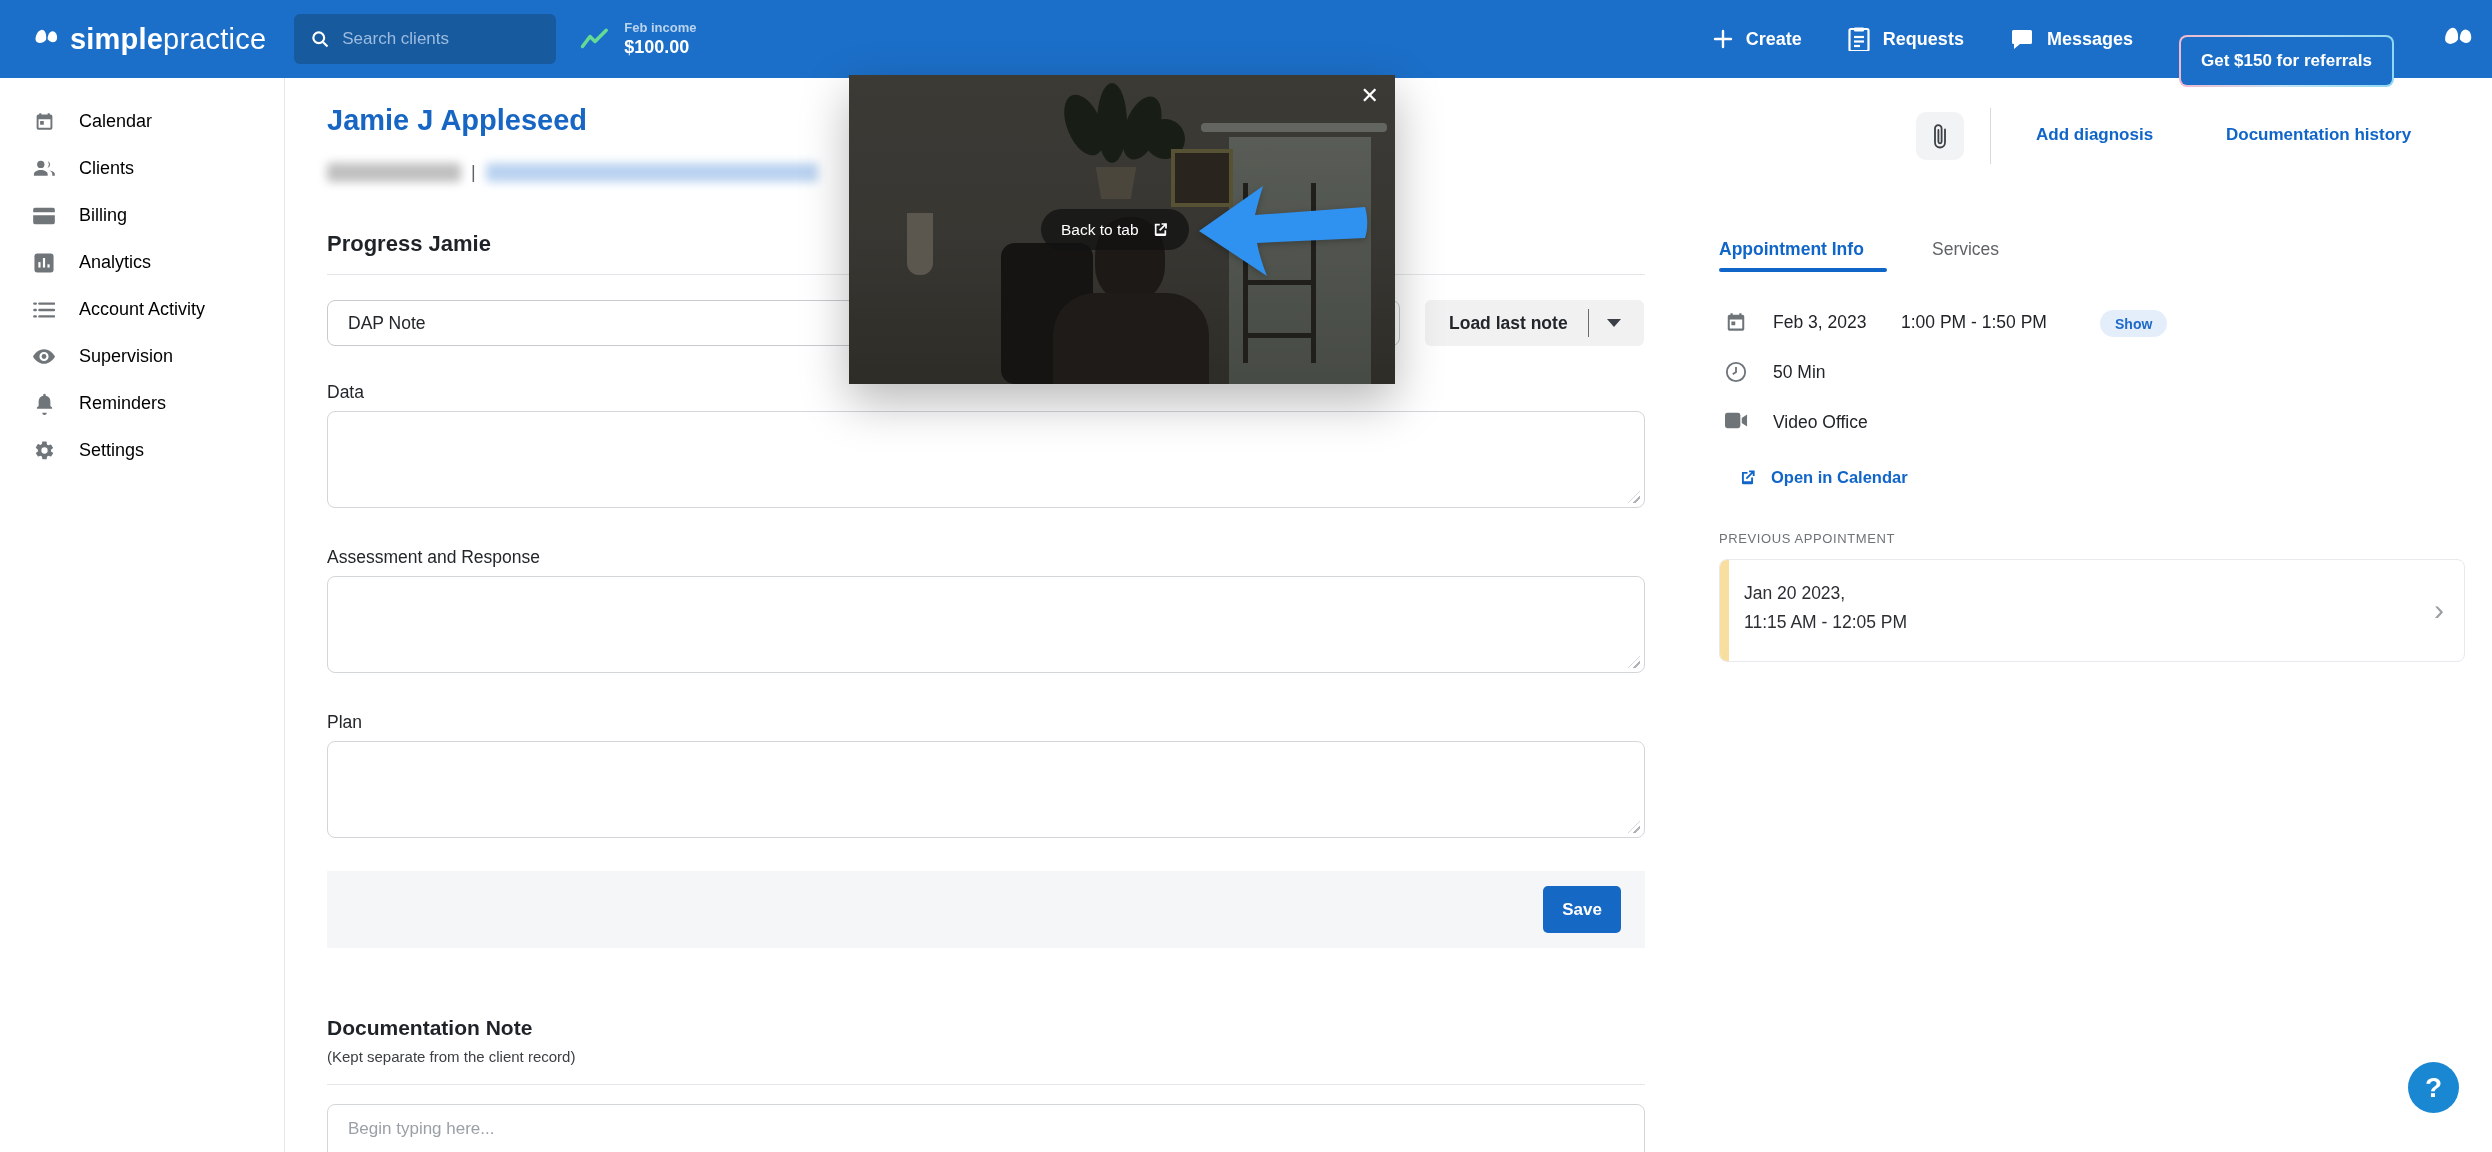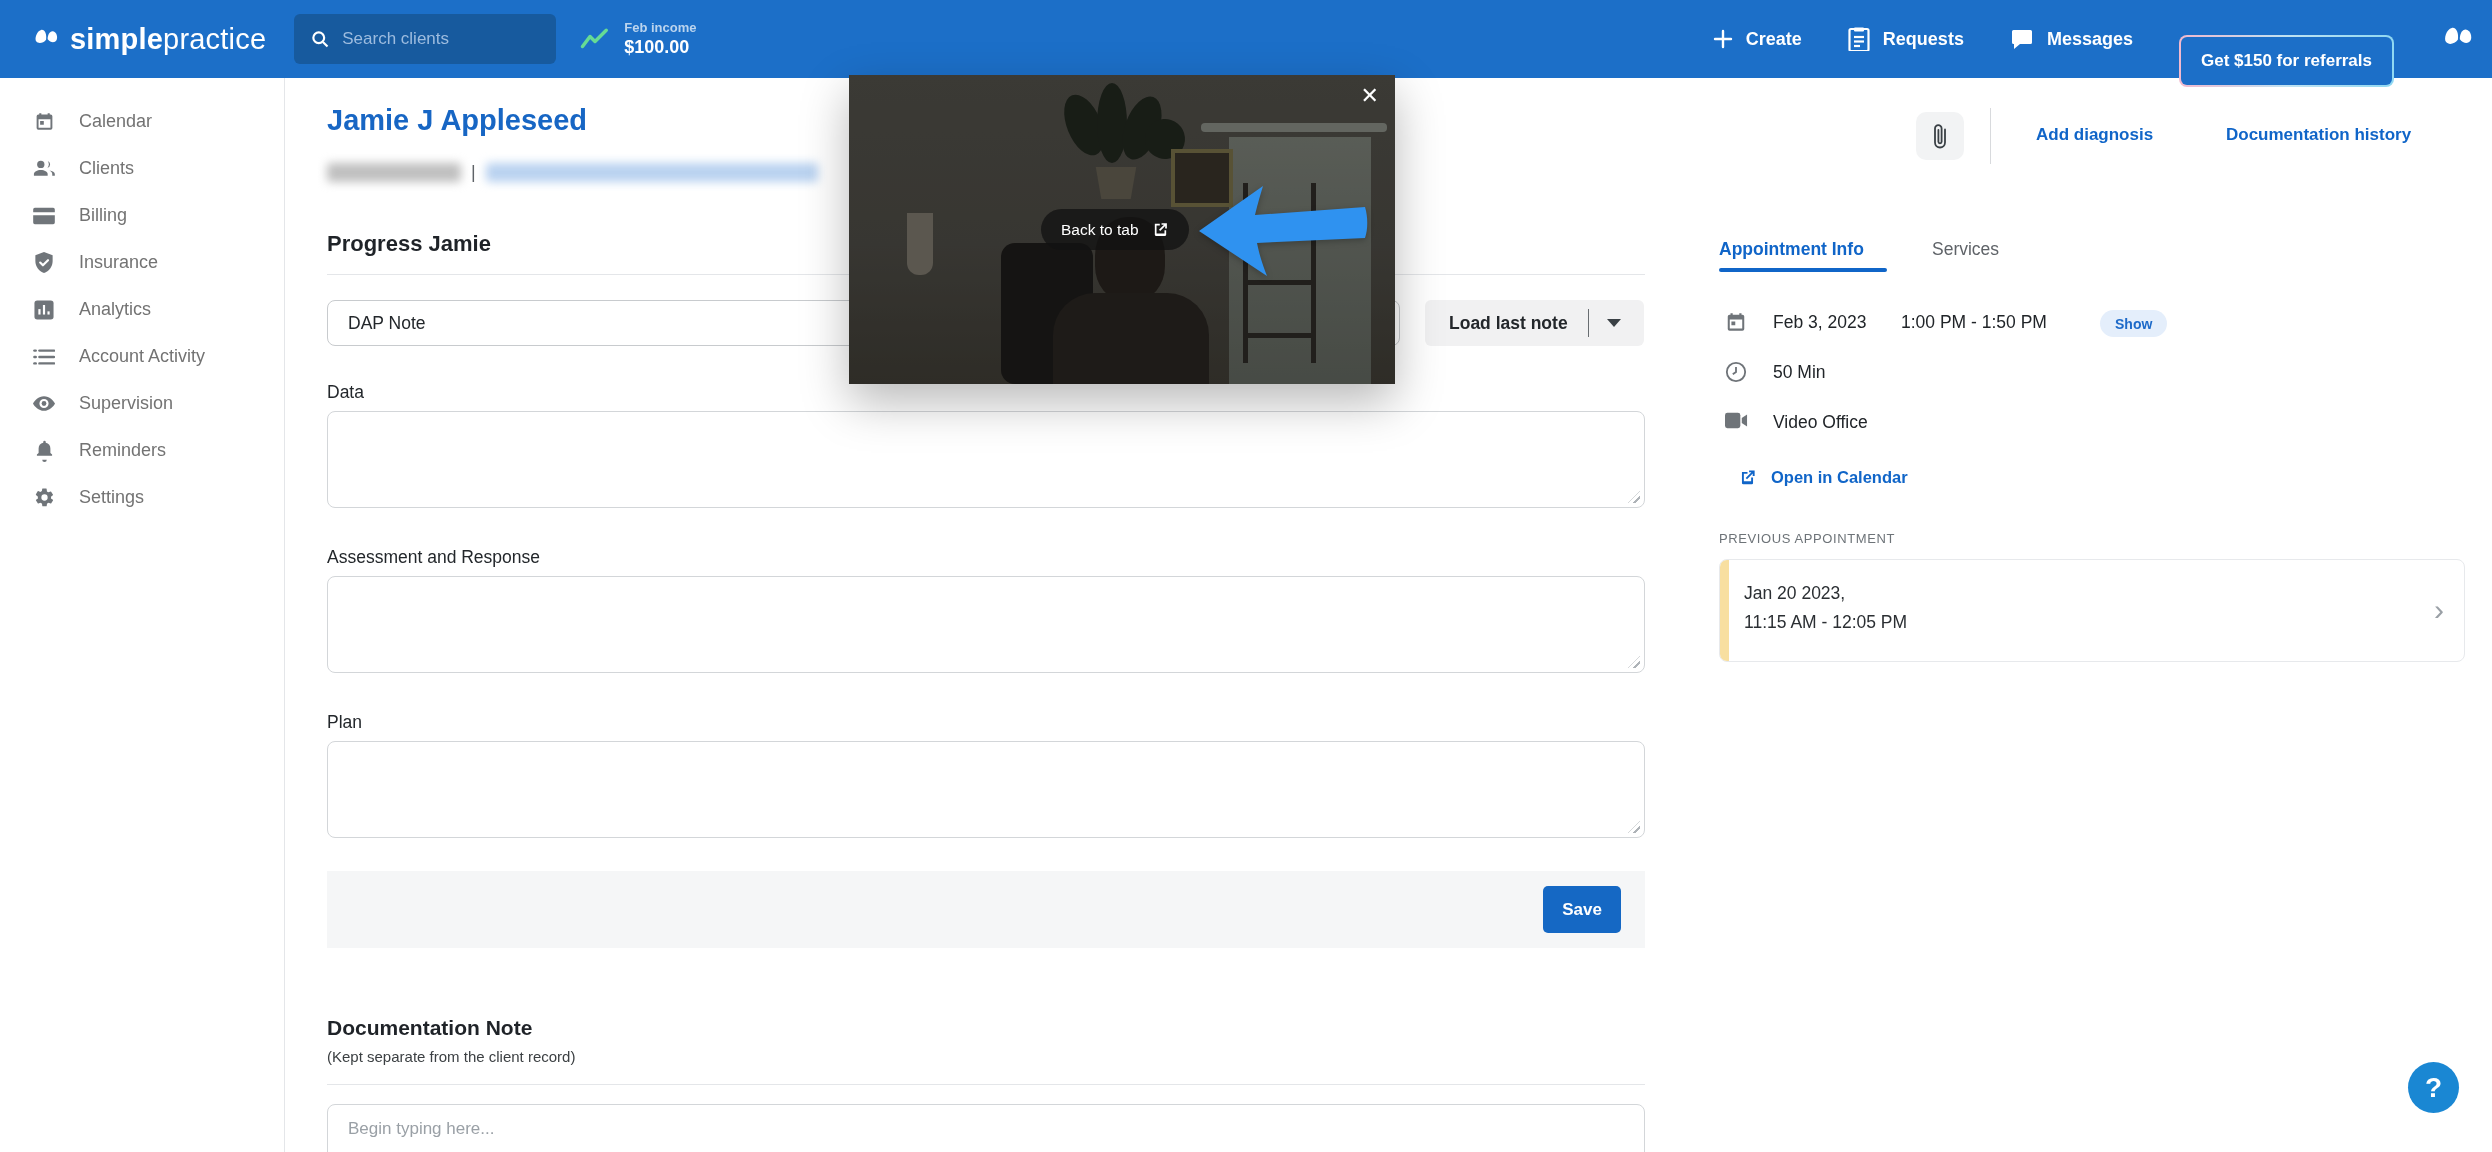--- a/index.html
+++ b/index.html
@@ -29,21 +29,21 @@
   .nav-item { display:flex; align-items:center; gap:13px; color:#fff; font-size:18px; font-weight:600; cursor:pointer; }
   .referral-btn { height:52px; padding:0 20px; font-family:inherit; font-size:17px; font-weight:700; color:#fff;
     background:linear-gradient(#1C6FC8,#1C6FC8) padding-box, linear-gradient(90deg,#F2B9CE,#BFE2F2,#8FD8F2) border-box;
     border:2px solid transparent; border-radius:8px; cursor:pointer;margin-top:44px; }
   .nav-butterfly { color:#fff; cursor:pointer; }
 
   
   .sidebar { position:absolute; top:78px; left:0; width:285px; height:1074px;
     background:#fff; border-right:1px solid #E4E6E9; padding-top:20px; z-index:5; }
   .side-item { display:flex; align-items:center; gap:24px; height:47px; padding-left:33px;
-    color:#737373; font-size:18px; cursor:pointer; }
+    color:#000000; font-size:18px; cursor:pointer; }
   .side-item .ico { color:#70757A; width:22px; display:flex; justify-content:center; }
 
   
   .client-name { position:absolute; left:327px; top:104px; font-size:29px; font-weight:700; color:#1766C4; cursor:pointer; z-index:4; }
   .blur-strip { position:absolute; left:327px; top:160px; height:24px; display:flex; align-items:center; gap:10px; z-index:4; }
   .blur-gray { width:134px; height:19px; background:#bfbfbf; filter:blur(5px); border-radius:3px; }
   .blur-sep { color:#5F6368; font-size:18px; }
   .blur-blue { width:332px; height:19px; background:#B9D2F0; filter:blur(5px); border-radius:3px; }
 
   .section-title { position:absolute; left:327px; top:231px; font-size:22px; font-weight:700; color:#1F2328; z-index:4; }
@@ -234,29 +234,20 @@
   <div class="side-item">
     <span class="ico">
       <svg width="22" height="18" viewBox="0 0 24 18" fill="currentColor">
           <path d="M22 0H2A1.8 1.8 0 0 0 .2 1.8V5h23.6V1.8A1.8 1.8 0 0 0 22 0zM.2 16.2A1.8 1.8 0 0 0 2 18h20a1.8 1.8 0 0 0 1.8-1.8V8.2H.2z"></path>
         </svg>
     </span>
     <span>Billing</span>
   </div>
   <div class="side-item">
     <span class="ico">
-      <svg width="20" height="22" viewBox="0 0 22 24" fill="currentColor">
-          <path d="M11 0 1.5 3.6v6.2C1.5 15.9 5.5 21.3 11 23c5.5-1.7 9.5-7.1 9.5-13.2V3.6z"></path>
-          <path d="m6.8 11.5 3 3 5.6-5.6" fill="none" stroke="#fff" stroke-width="2.4" stroke-linecap="round" stroke-linejoin="round"></path>
-        </svg>
-    </span>
-    <span>Insurance</span>
-  </div>
-  <div class="side-item">
-    <span class="ico">
       <svg width="20" height="20" viewBox="0 0 22 22" fill="currentColor">
           <rect x="0.5" y="0.5" width="21" height="21" rx="3"></rect>
           <line x1="6" y1="10" x2="6" y2="16" stroke="#fff" stroke-width="2.4"></line>
           <line x1="11" y1="5.5" x2="11" y2="16" stroke="#fff" stroke-width="2.4"></line>
           <line x1="16" y1="12.5" x2="16" y2="16" stroke="#fff" stroke-width="2.4"></line>
         </svg>
     </span>
     <span>Analytics</span>
   </div>
   <div class="side-item">

